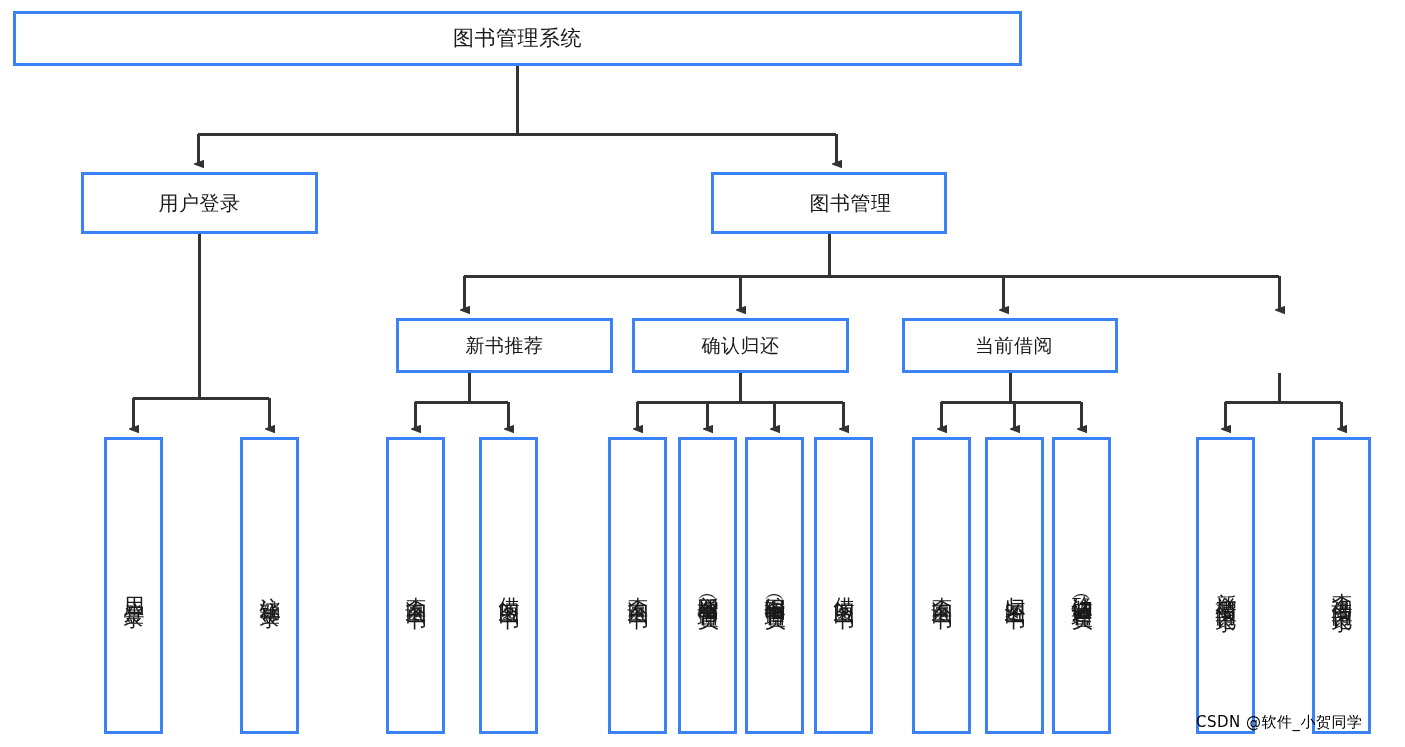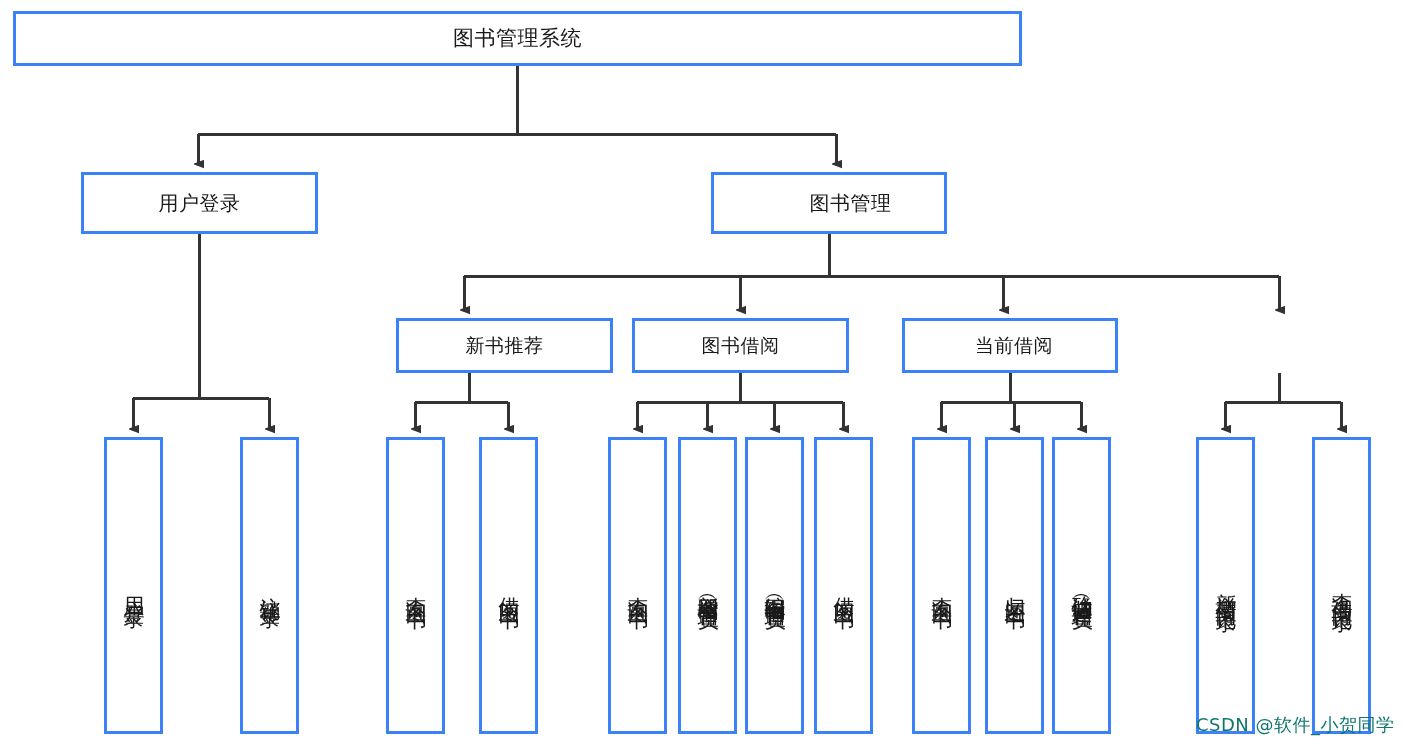--- a/index.html
+++ b/index.html
@@ -60,22 +60,22 @@
     text-orientation: upright;
     letter-spacing: 4px;
     line-height: 1;
     padding-top: 4px;
   }
   .node.leaf.tall .label {
     letter-spacing: 2px;
   }
   .watermark {
     position: absolute;
-    font-size: 18px;
-    color: #0f766e;
+    font-size: 15px;
+    color: #000000;
     white-space: nowrap;
     letter-spacing: 0.5px;
   }
 </style>
 </head>
 <body>
 
 <div id="canvas">
 
   <svg id="wires" viewBox="0 0 1405 747" xmlns="http://www.w3.org/2000/svg">
@@ -137,21 +137,21 @@
     <span class="label">用户登录</span>
   </div>
   <div class="node level1" style="left:711px; top:172px; width:236px; height:62px;padding-left:43px;">
     <span class="label">图书管理</span>
   </div>
 
   <div class="node level2" style="left:361px; top:318px; width:217px; height:55px;margin-left:35px;">
     <span class="label">新书推荐</span>
   </div>
   <div class="node level2" style="left:632px; top:318px; width:217px; height:55px;">
-    <span class="label">图书借阅</span>
+    <span class="label">确认归还</span>
   </div>
   <div class="node level2" style="left:902px; top:318px; width:216px; height:55px;padding-left:8px;">
     <span class="label">当前借阅</span>
   </div>
 
   <div class="node leaf" style="left:104px; top:437px; width:59px; height:297px;">
     <span class="label">用户登录</span>
   </div>
   <div class="node leaf" style="left:240px; top:437px; width:59px; height:297px;">
     <span class="label">注销登录</span>

